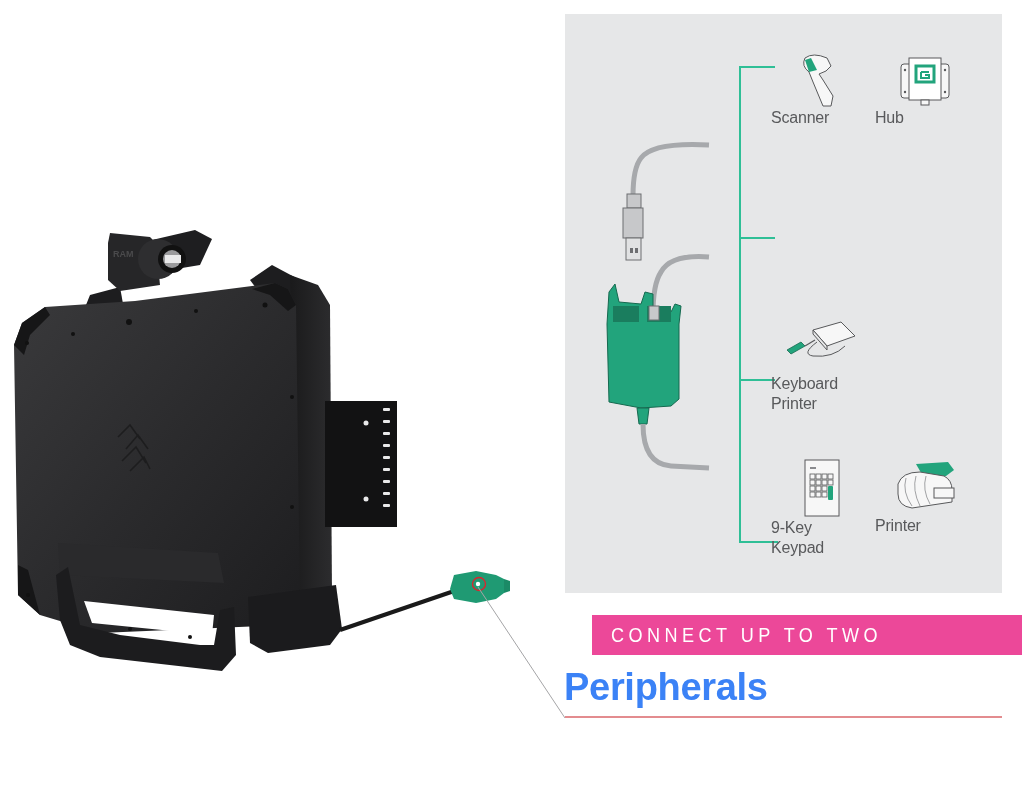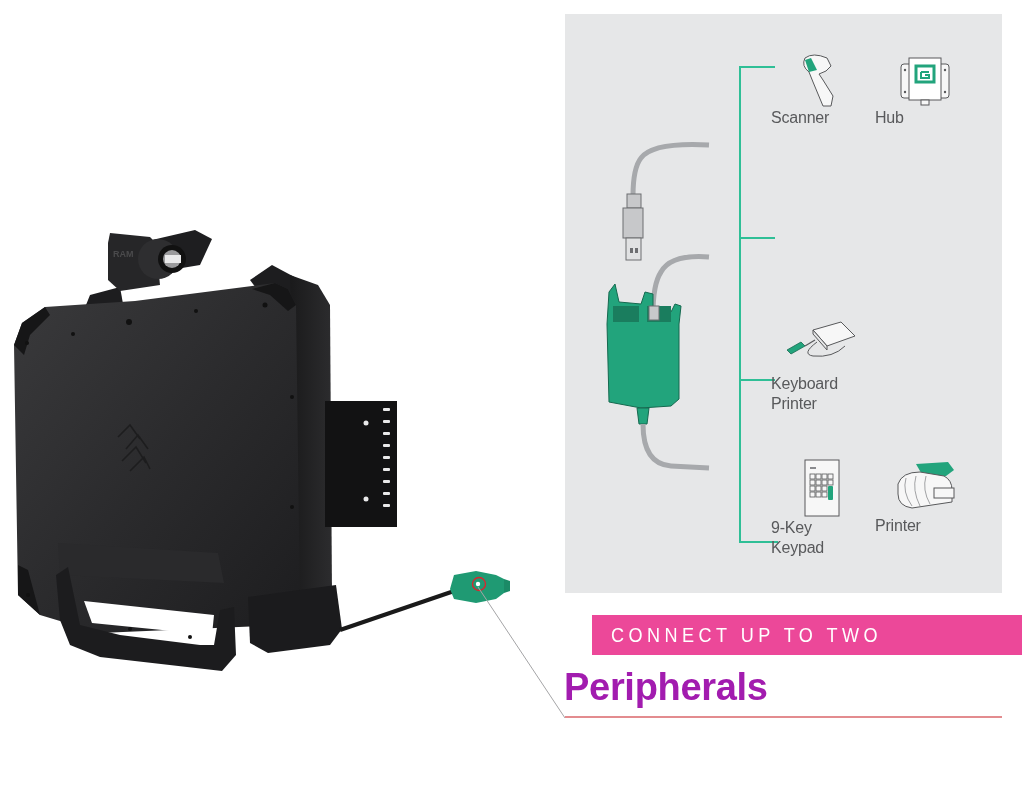--- a/index.html
+++ b/index.html
@@ -36,21 +36,21 @@
       background: #ec4899;
     }
     .banner-text {
       position: absolute; left: 19px; top: 8px;
       color: #ffffff; font-size: 21px; letter-spacing: 5.2px; line-height: 24px;
       font-family: "Liberation Sans", sans-serif;
       transform: scaleX(0.86); transform-origin: left center;
     }
     .heading {
       position: absolute; left: 564px; top: 664px;
-      color: #a21caf; font-size: 38px; font-weight: bold; line-height: 46px;
+      color: #3b82f6; font-size: 38px; font-weight: bold; line-height: 46px;
       letter-spacing: -0.3px;
     }
     .underline {
       position: absolute; left: 565px; top: 716px; width: 437px; height: 2px;
       background: #e38c8f;
     }
     svg { overflow: visible; }
   </style>
 </head>
 <body>

